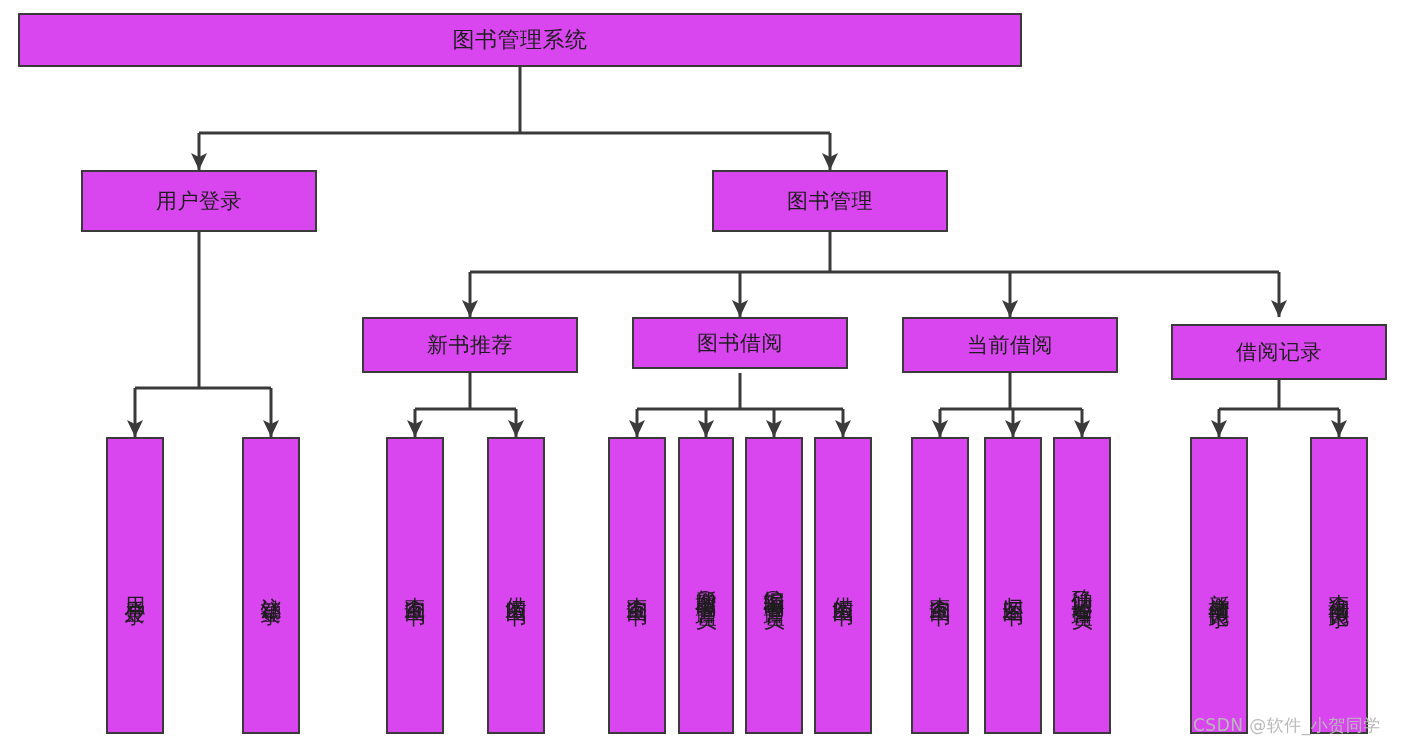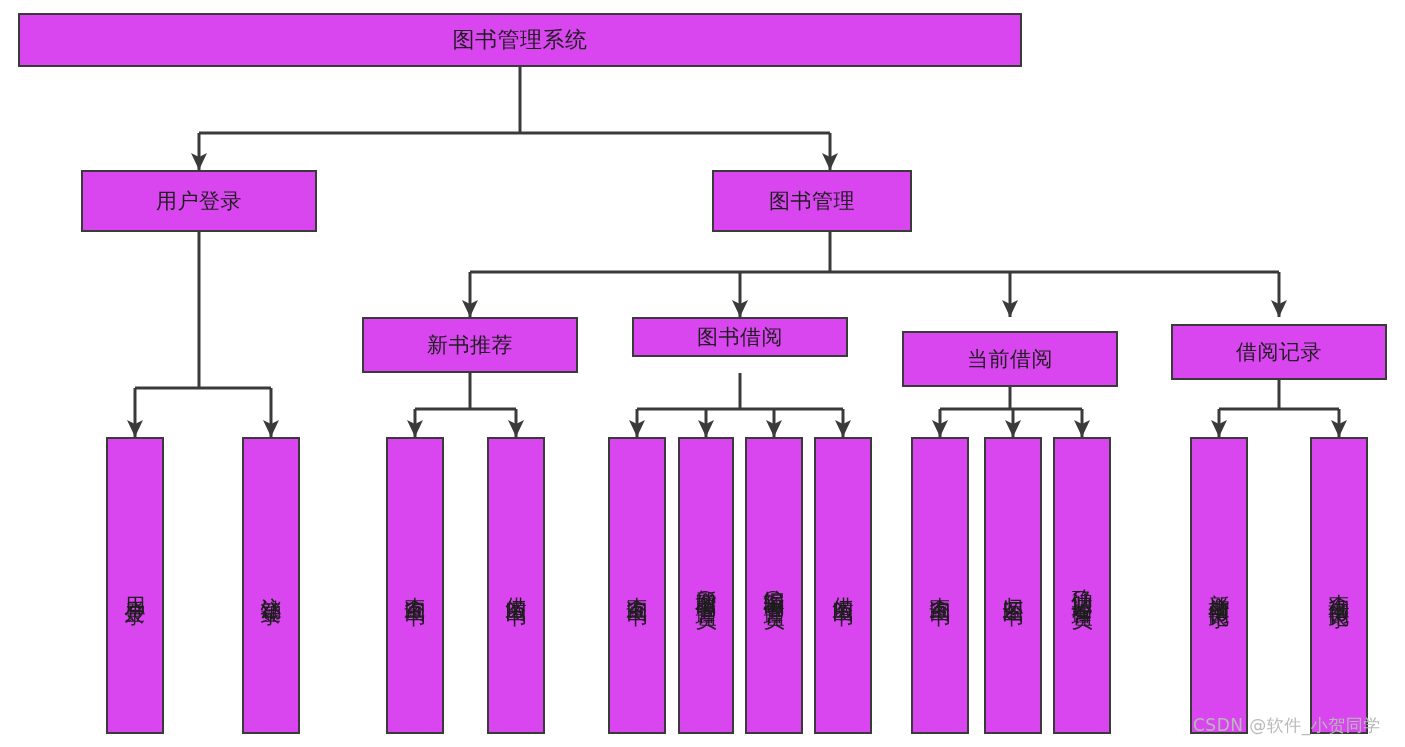--- a/index.html
+++ b/index.html
@@ -135,30 +135,30 @@
       <path d="M 1331 420 L 1339 437 L 1347 420 L 1339 424 Z" fill="#3a3a3a"></path>
     </svg>
 
   <div id="node-layer">
       <div class="node horizontal root" style="left: 18px; top: 13px; width: 1004px; height: 54px;">
         <span class="node-label">图书管理系统</span>
       </div>
       <div class="node horizontal" style="left: 81px; top: 170px; width: 236px; height: 62px;">
         <span class="node-label">用户登录</span>
       </div>
-      <div class="node horizontal" style="left: 712px; top: 170px; width: 200px; height: 62px;">
+      <div class="node horizontal" style="left: 712px; top: 170px; width: 236px; height: 62px;">
         <span class="node-label">图书管理</span>
       </div>
       <div class="node horizontal" style="left: 362px; top: 317px; width: 216px; height: 56px;">
         <span class="node-label">新书推荐</span>
       </div>
-      <div class="node horizontal" style="left: 632px; top: 317px; width: 216px; height: 40px;">
+      <div class="node horizontal" style="left: 632px; top: 317px; width: 216px; height: 52px;">
         <span class="node-label">图书借阅</span>
       </div>
-      <div class="node horizontal" style="left: 902px; top: 317px; width: 216px; height: 56px; margin-top: 14px;">
+      <div class="node horizontal" style="left: 902px; top: 317px; width: 216px; height: 56px;">
         <span class="node-label">当前借阅</span>
       </div>
       <div class="node horizontal" style="left: 1171px; top: 324px; width: 216px; height: 56px;">
         <span class="node-label">借阅记录</span>
       </div>
       <div class="node vertical" style="left: 106px; top: 437px; width: 58px; height: 297px;">
         <span class="node-label">用户登录</span>
       </div>
       <div class="node vertical" style="left: 242px; top: 437px; width: 58px; height: 297px;">
         <span class="node-label">注销登录</span>

